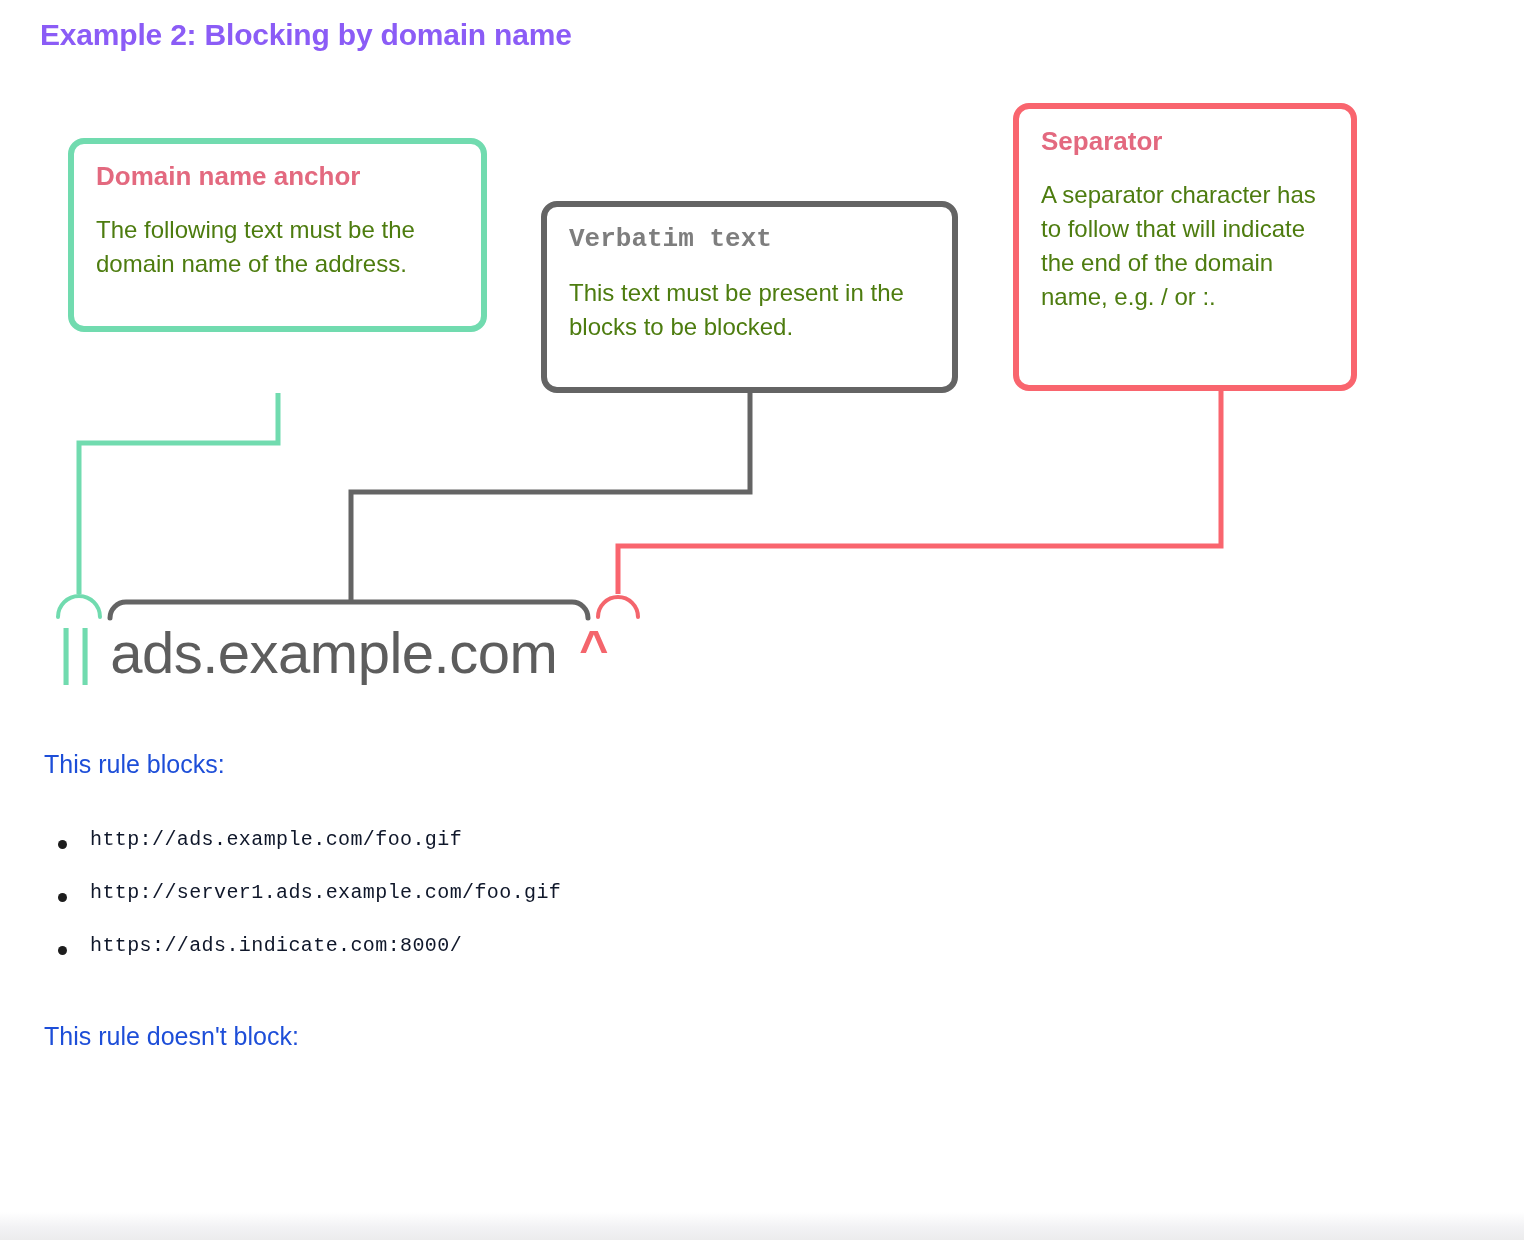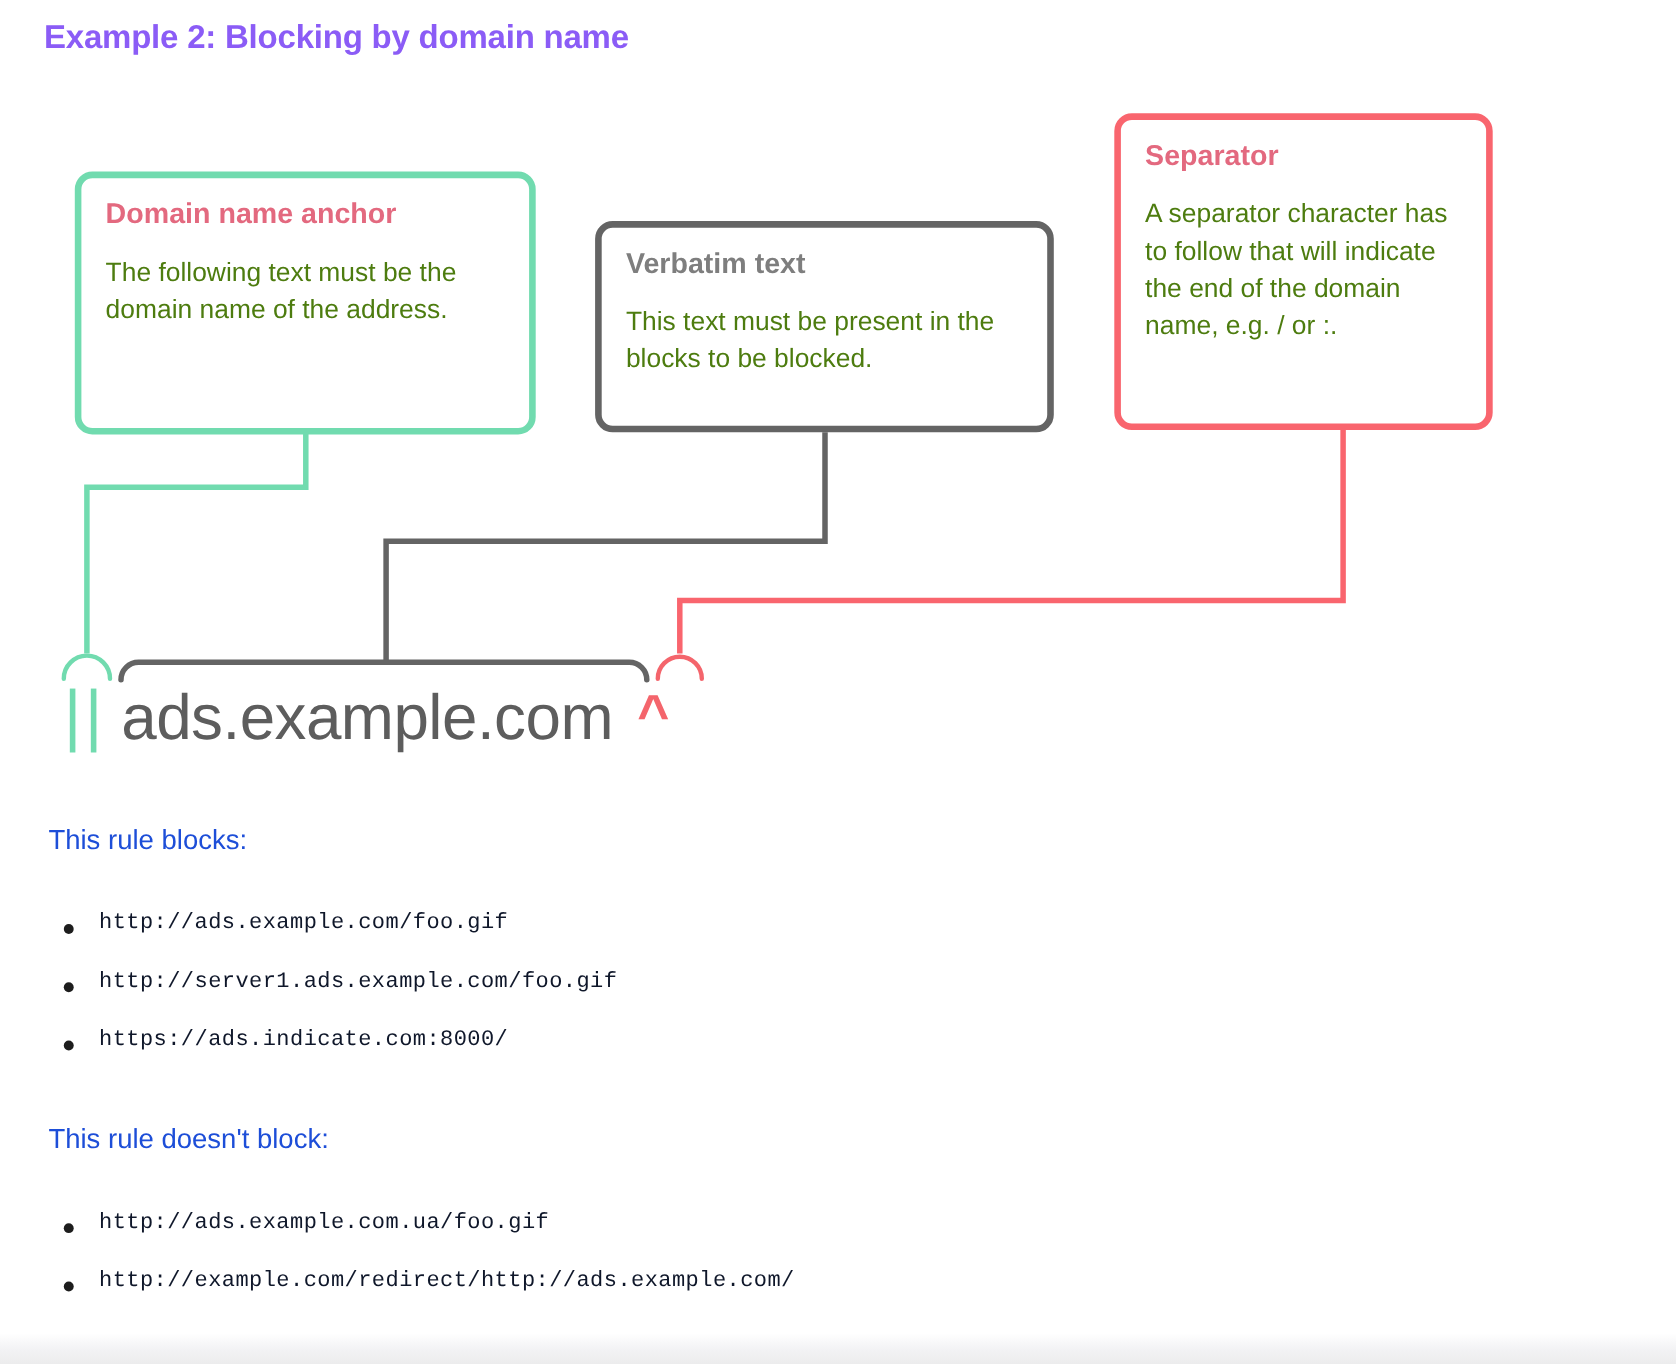--- a/index.html
+++ b/index.html
@@ -52,30 +52,30 @@
     white-space: nowrap;
   }
   .callout .c-body {
     font-size: 24px;
     line-height: 1.42;
     color: #4d7c0f;
     font-weight: 400;
   }
 
   #box-anchor {
-    left: 68px;  top: 156px;  width: 419px;  height: 239px;
+    left: 68px;  top: 138px;  width: 419px;  height: 194px;
     border-color: #71dbaf;
   }
   #box-anchor .c-title { color: #e3697f; }
 
   #box-verbatim {
     left: 541px; top: 201px; width: 417px; height: 192px;
     border-color: #646464;
   }
-  #box-verbatim .c-title { color: #7e7e7e; }
+  #box-verbatim .c-title { color: #7e7e7e; font-family: Liberation Mono, monospace; }
 
   #box-separator {
     left: 1013px; top: 103px; width: 344px; height: 288px;
     border-color: #f9656e;
   }
   #box-separator .c-title { color: #e3697f; }
 
   
   #connectors {
     position: absolute;
@@ -217,19 +217,15 @@
   <div class="prose" id="blocks-heading">This rule blocks:</div>
 
   <ul class="code-list" id="blocks-list">
     <li>http://ads.example.com/foo.gif</li>
     <li>http://server1.ads.example.com/foo.gif</li>
     <li>https://ads.indicate.com:8000/</li>
   </ul>
 
   <div class="prose" id="noblocks-heading">This rule doesn't block:</div>
 
-  <ul class="code-list" id="noblocks-list">
-    <li>http://ads.example.com.ua/foo.gif</li>
-    <li>http://example.com/redirect/http://ads.example.com/</li>
-  </ul>
 
   <div id="bottom-divider"></div>
 </div>
 
 </body></html>

